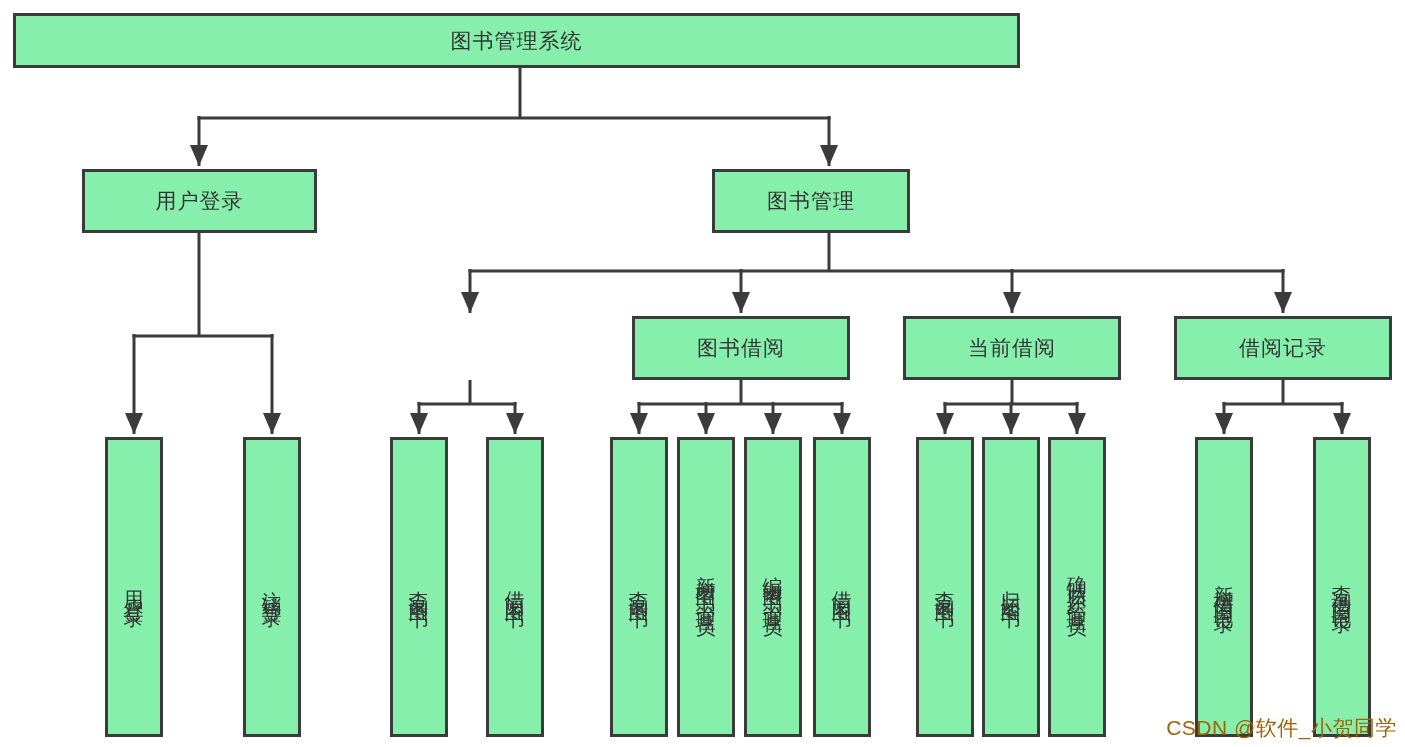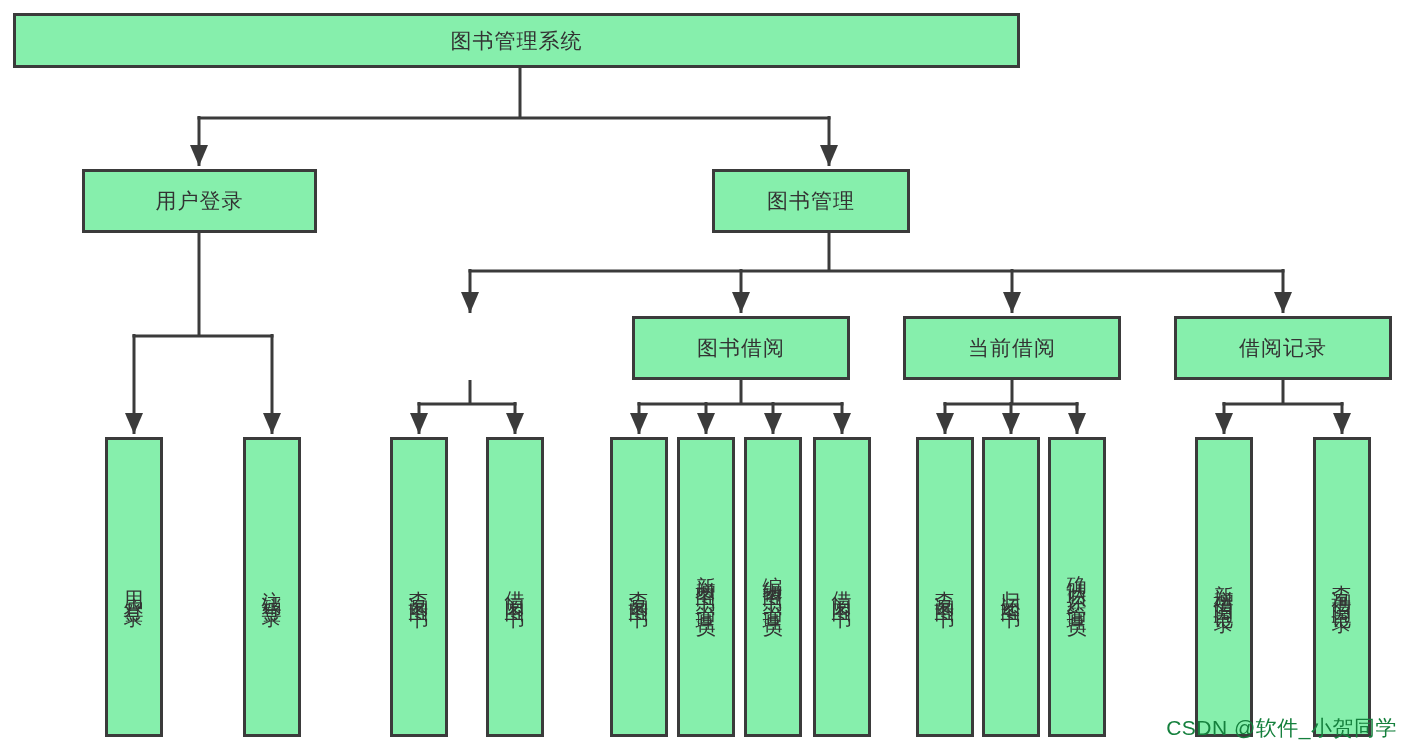--- a/index.html
+++ b/index.html
@@ -34,21 +34,21 @@
     font-size:20px;
     letter-spacing:6px;
     line-height:1;
     color:var(--text);
     white-space:nowrap;
   }
   .watermark{
     position:absolute;
     right:8px;bottom:5px;
     font-size:21px;
-    color:#15803d;
+    color:#a16207;
     letter-spacing:0.5px;
     white-space:nowrap;
   }
 </style>
 </head>
 <body>
 
 <div id="stage">
 
   <svg class="connectors" width="1405" height="747" viewBox="0 0 1405 747">

